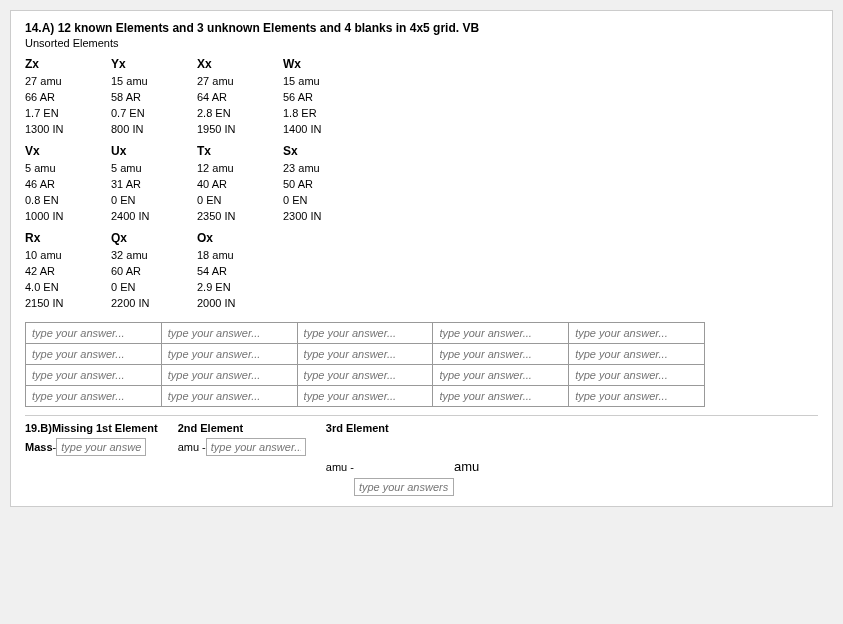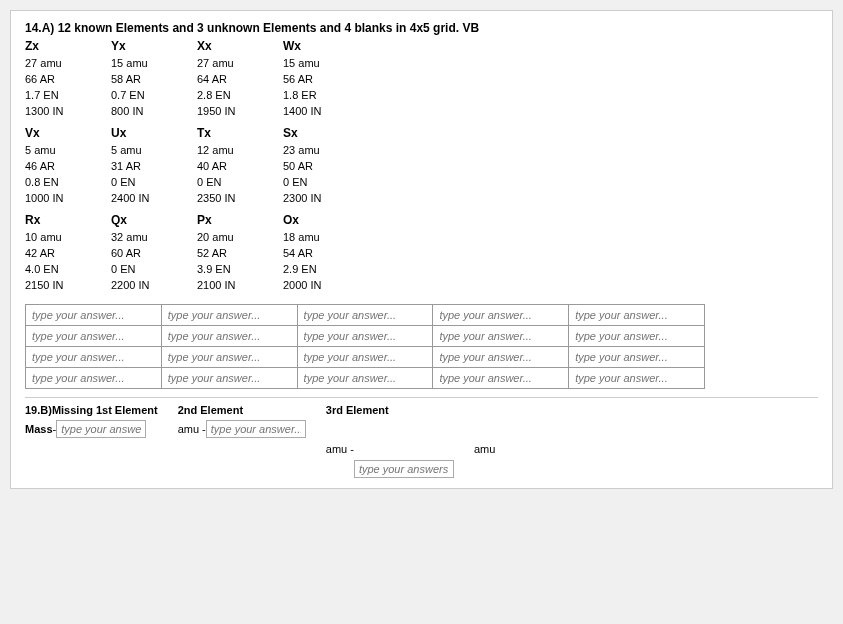--- a/index.html
+++ b/index.html
@@ -75,20 +75,21 @@
       padding: 3px 6px;
       min-width: 120px;
     }
   </style>
 </head>
 <body>
 
 <div class="container">
 
   <div class="title">14.A) 12 known Elements and 3 unknown Elements and 4 blanks in 4x5 grid. VB</div>
+  <div class="subtitle">Unsorted Elements</div>
 
   <div class="four-col-section">
     <div class="fcol">
       <div class="hdr">Zx</div>
       <div class="drow">27 amu</div>
       <div class="drow">66 AR</div>
       <div class="drow">1.7 EN</div>
       <div class="drow">1300 IN</div>
     </div>
     <div class="fcol">
@@ -152,27 +153,20 @@
       <div class="drow">42 AR</div>
       <div class="drow">4.0 EN</div>
       <div class="drow">2150 IN</div>
     </div>
     <div class="fcol">
       <div class="hdr">Qx</div>
       <div class="drow">32 amu</div>
       <div class="drow">60 AR</div>
       <div class="drow">0 EN</div>
       <div class="drow">2200 IN</div>
-    </div>
-    <div class="fcol">
-      <div class="hdr">Px</div>
-      <div class="drow">20 amu</div>
-      <div class="drow">52 AR</div>
-      <div class="drow">3.9 EN</div>
-      <div class="drow">2100 IN</div>
     </div>
     <div class="fcol">
       <div class="hdr">Ox</div>
       <div class="drow">18 amu</div>
       <div class="drow">54 AR</div>
       <div class="drow">2.9 EN</div>
       <div class="drow">2000 IN</div>
     </div>
   </div>
 
@@ -227,19 +221,19 @@
         <div class="bottom-row">
           <span style="font-size:11px;">amu -</span>
           <input type="text" class="grid-input" style="border: 1px solid rgb(170, 170, 170); width: 100px; padding: 2px 4px;" placeholder="type your answer...">
         </div>
       </div>
       <div>
         <div class="bottom-title">3rd Element</div>
         <div class="bottom-row">
           <span style="font-size:11px;">amu -</span>
           <input type="text" class="grid-input" style="border: 1px solid rgb(170, 170, 170); width: 100px; padding: 2px 4px; margin-top: 40px;" placeholder="type your answers">
-          <span style="font-size:11px;margin-left:20px;">amu</span>
+          <span style="font-size:13px;">amu</span>
         </div>
       </div>
     </div>
   </div>
 
 </div>
 
 </body></html>

